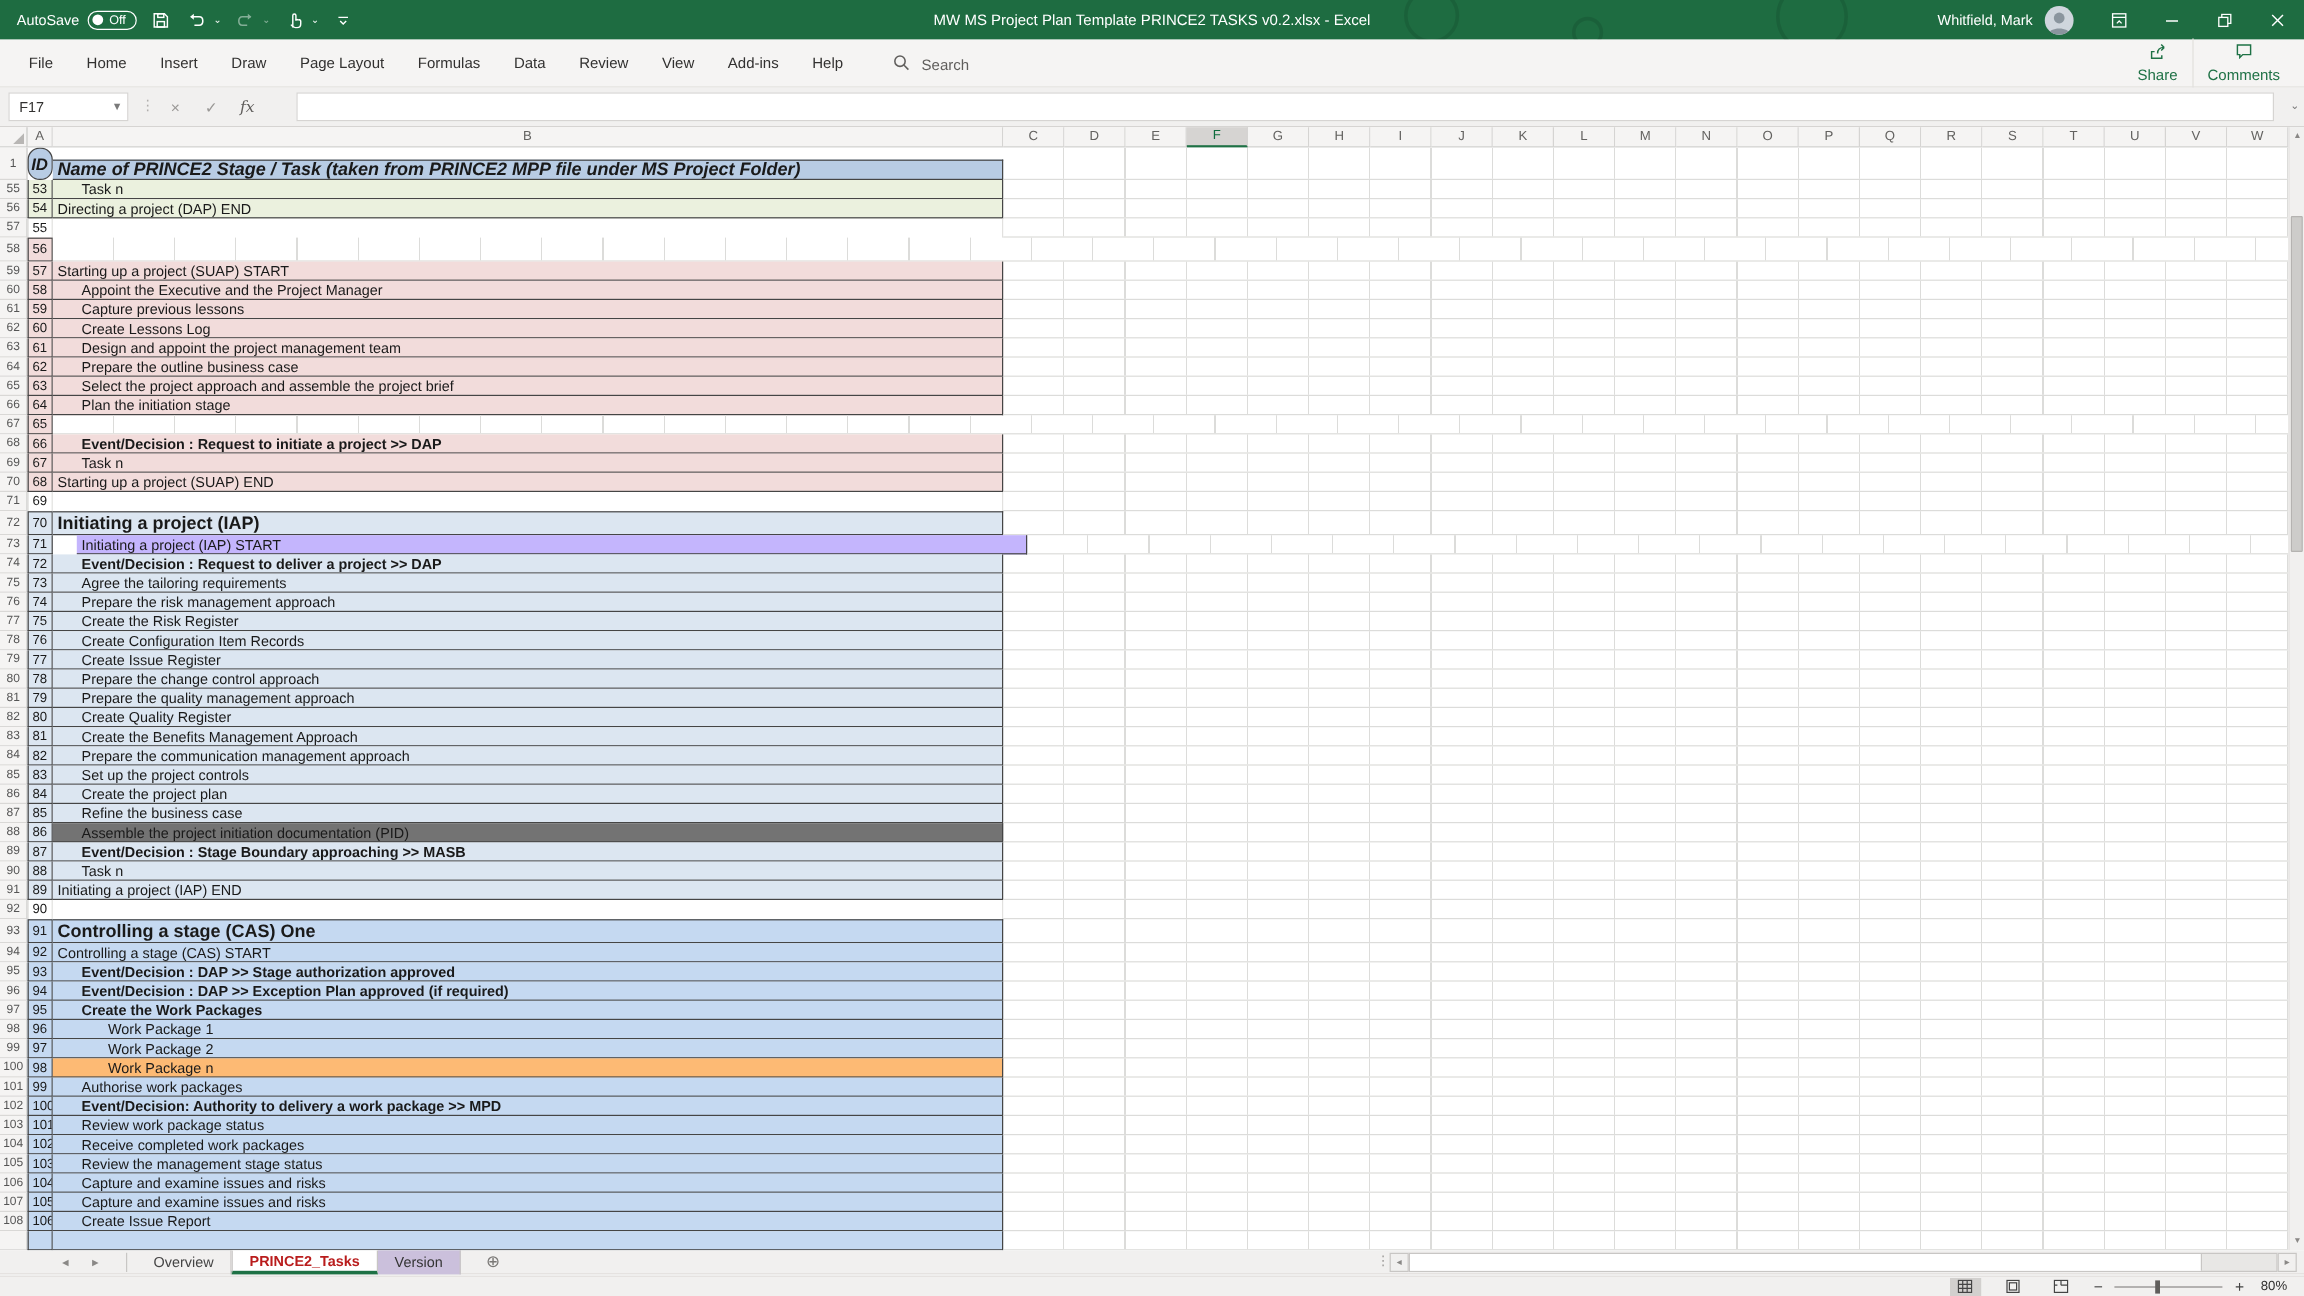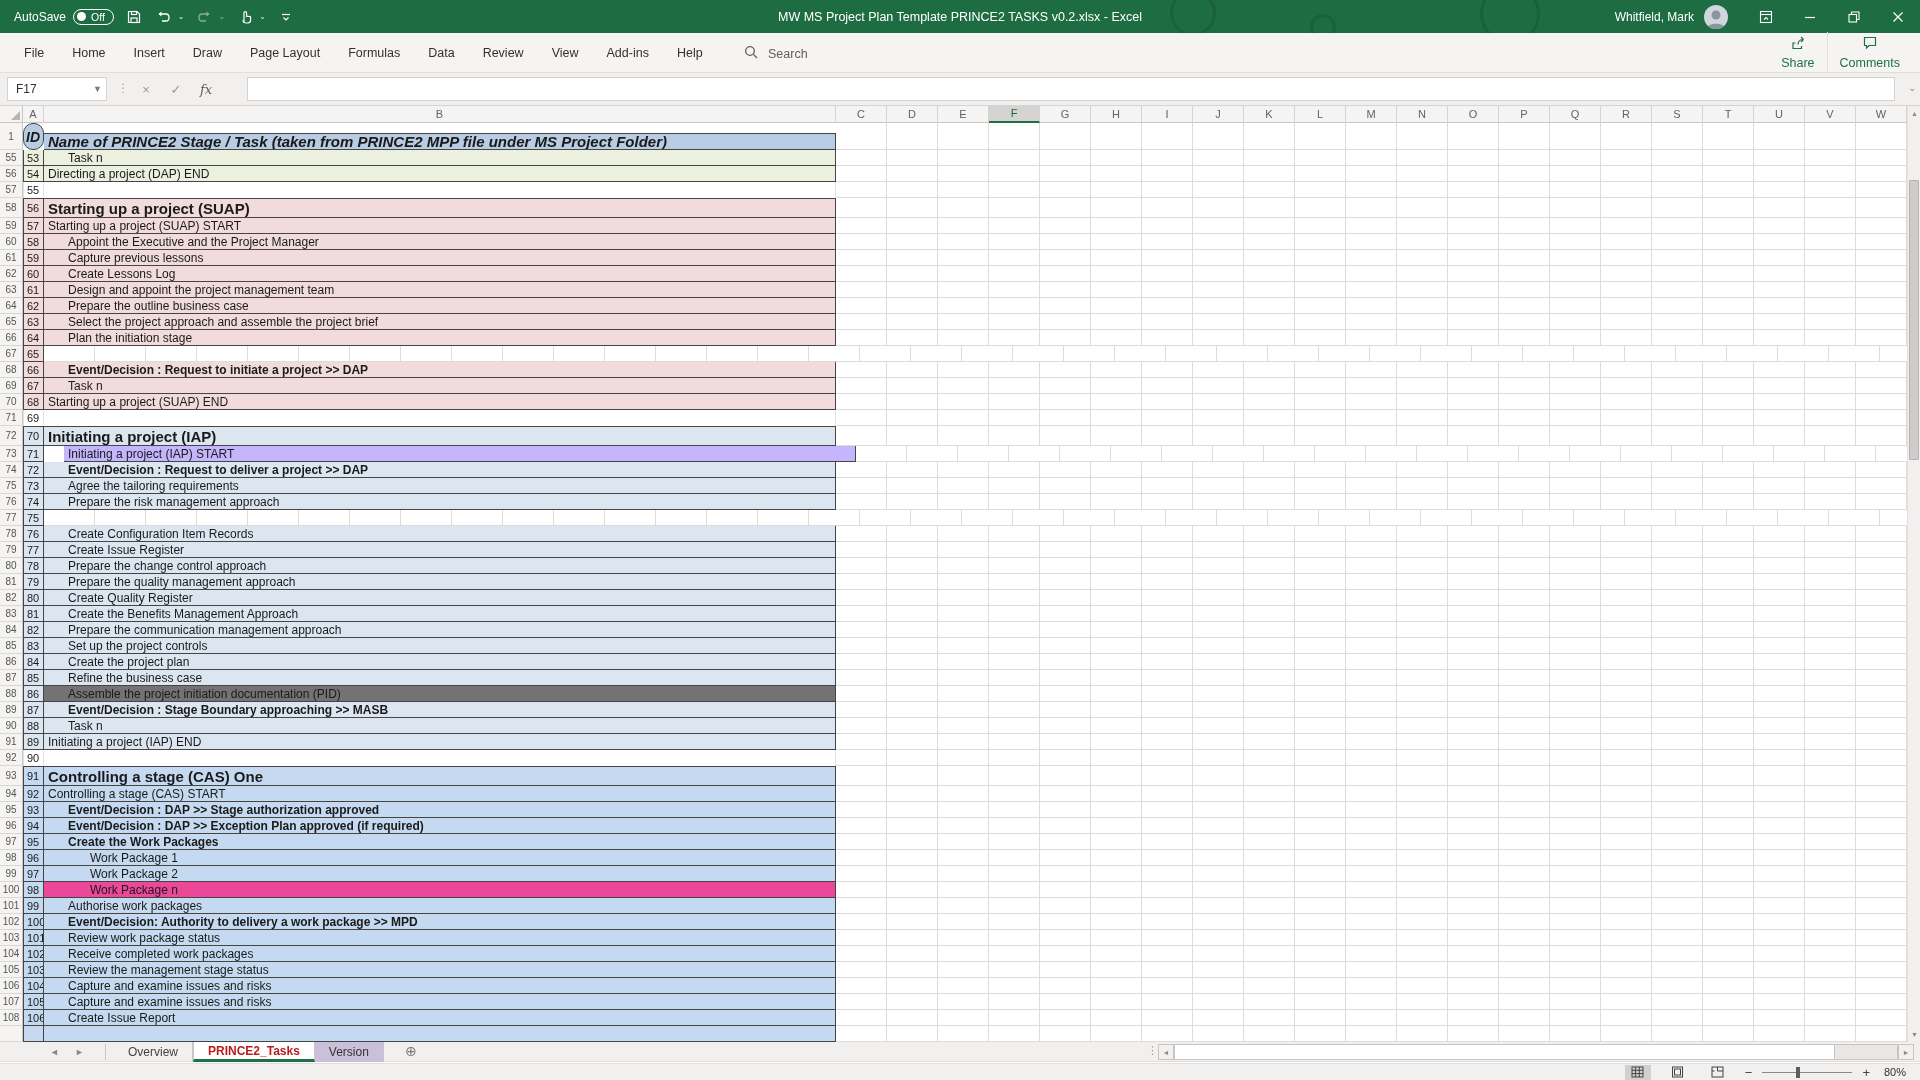--- a/index.html
+++ b/index.html
@@ -298,21 +298,20 @@
       </div>
       <div class="grow plain" style="height: 16px;">
         <div class="gut">57</div>
         <div class="ca">55</div>
         <div class="cb" style="padding-left: 4px;"></div>
         <div class="tail"></div>
       </div>
       <div class="grow colored big topline" style="height: 20px;">
         <div class="gut">58</div>
         <div class="ca" style="background: rgb(242, 220, 219);">56</div>
-        <div class="cb" style="padding-left: 4px; background: rgb(242, 220, 219);">Starting up a project (SUAP)</div>
         <div class="tail"></div>
       </div>
       <div class="grow colored" style="height: 16px;">
         <div class="gut">59</div>
         <div class="ca" style="background: rgb(242, 220, 219);">57</div>
         <div class="cb" style="padding-left: 4px; background: rgb(242, 220, 219);">Starting up a project (SUAP) START</div>
         <div class="tail"></div>
       </div>
       <div class="grow colored" style="height: 16px;">
         <div class="gut">60</div>
@@ -411,20 +410,21 @@
       </div>
       <div class="grow colored" style="height: 16px;">
         <div class="gut">76</div>
         <div class="ca" style="background: rgb(220, 230, 241);">74</div>
         <div class="cb" style="padding-left: 24px; background: rgb(220, 230, 241);">Prepare the risk management approach</div>
         <div class="tail"></div>
       </div>
       <div class="grow colored" style="height: 16px;">
         <div class="gut">77</div>
         <div class="ca" style="background: rgb(220, 230, 241);">75</div>
+        <div class="cb" style="padding-left: 24px; background: rgb(220, 230, 241);">Create the Risk Register</div>
         <div class="tail"></div>
       </div>
       <div class="grow colored" style="height: 16px;">
         <div class="gut">78</div>
         <div class="ca" style="background: rgb(220, 230, 241);">76</div>
         <div class="cb" style="padding-left: 24px; background: rgb(220, 230, 241);">Create Configuration Item Records</div>
         <div class="tail"></div>
       </div>
       <div class="grow colored" style="height: 16px;">
         <div class="gut">79</div>
@@ -548,21 +548,21 @@
       </div>
       <div class="grow colored" style="height: 16px;">
         <div class="gut">99</div>
         <div class="ca" style="background: rgb(197, 217, 241);">97</div>
         <div class="cb" style="padding-left: 46px; background: rgb(197, 217, 241);">Work Package 2</div>
         <div class="tail"></div>
       </div>
       <div class="grow colored" style="height: 16px;">
         <div class="gut">100</div>
         <div class="ca" style="background: rgb(197, 217, 241);">98</div>
-        <div class="cb" style="padding-left: 46px; background: #ec4899;">Work Package n</div>
+        <div class="cb" style="padding-left: 46px; background: #fdba74;">Work Package n</div>
         <div class="tail"></div>
       </div>
       <div class="grow colored" style="height: 16px;">
         <div class="gut">101</div>
         <div class="ca" style="background: rgb(197, 217, 241);">99</div>
         <div class="cb" style="padding-left: 24px; background: rgb(197, 217, 241);">Authorise work packages</div>
         <div class="tail"></div>
       </div>
       <div class="grow colored bold" style="height: 16px;">
         <div class="gut">102</div>

